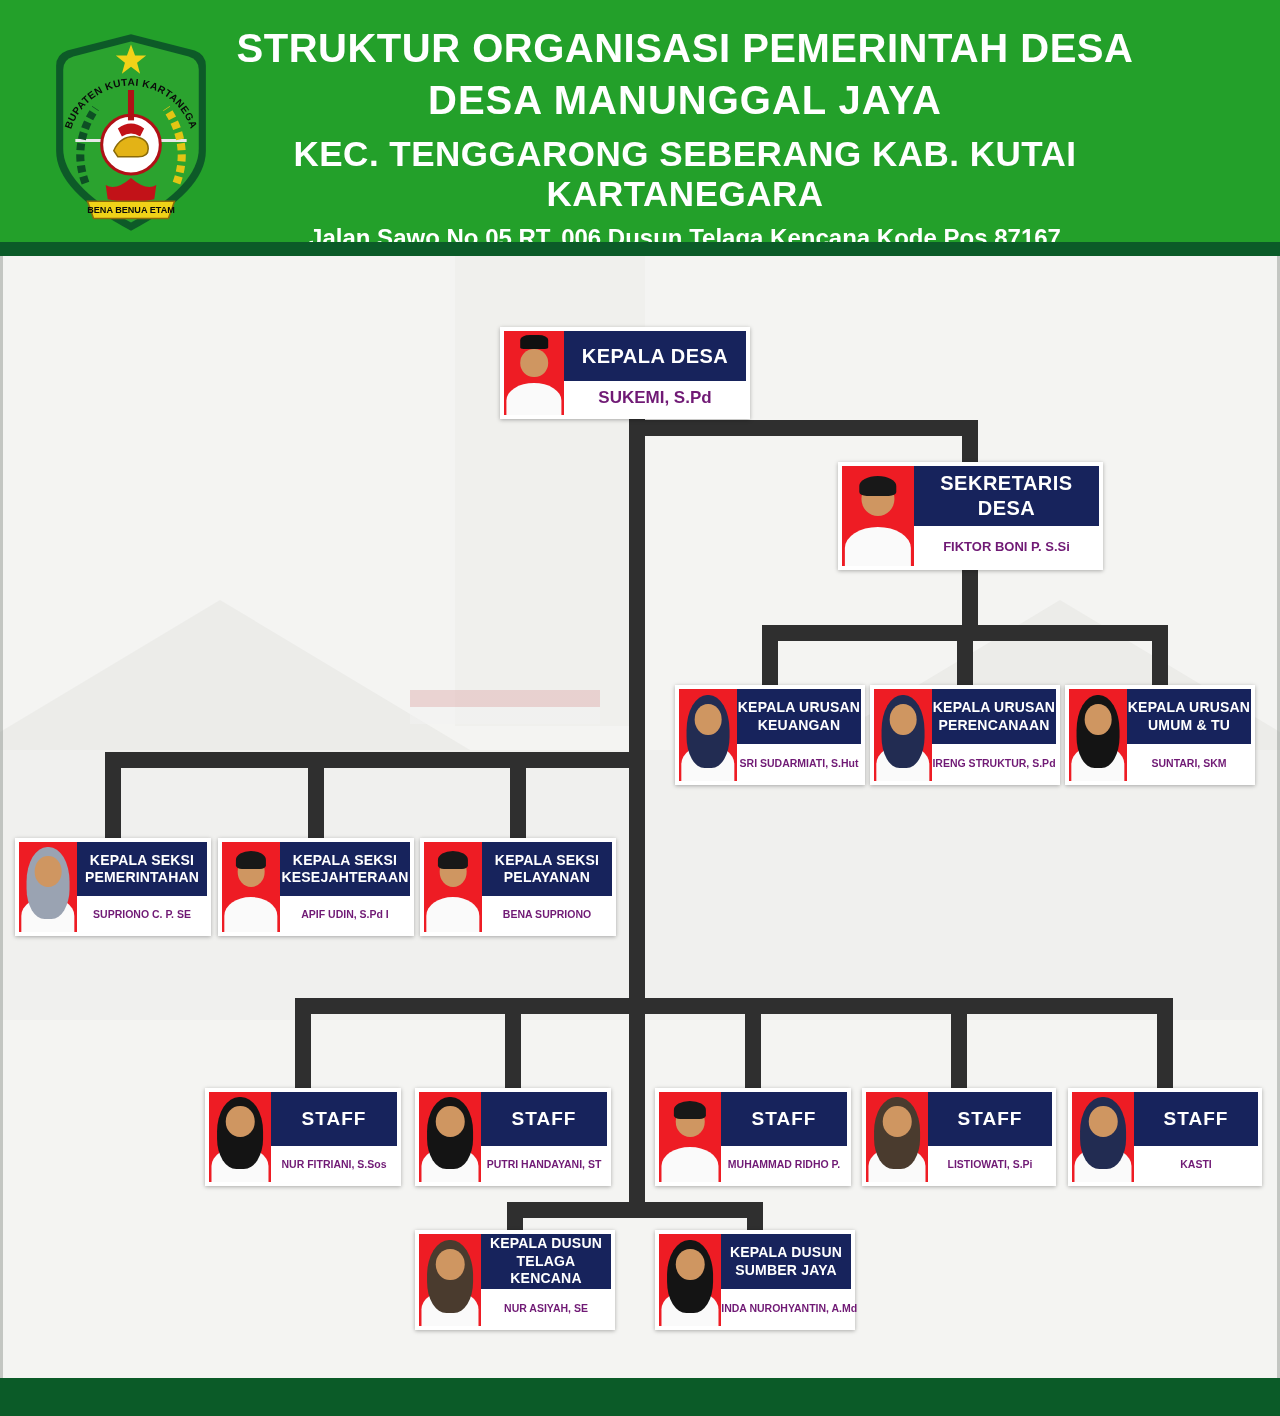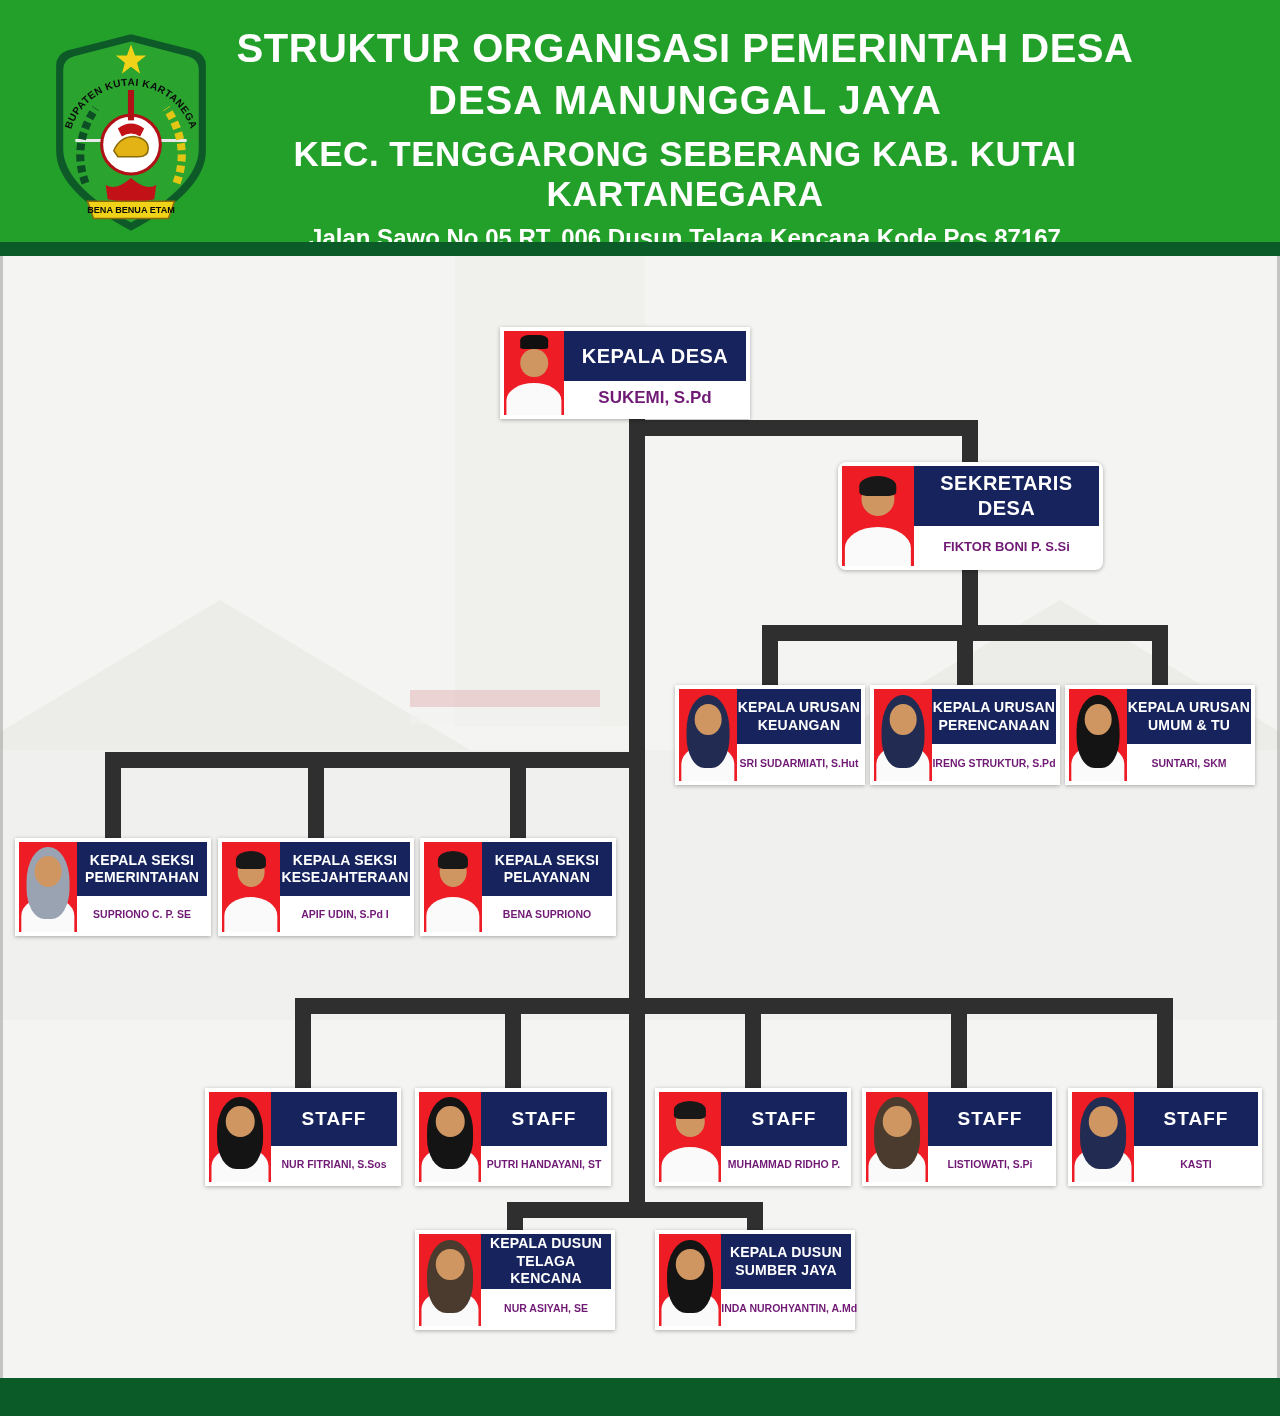--- a/index.html
+++ b/index.html
@@ -135,21 +135,21 @@
     <div class="panel">
       <div class="band-title t-lg">
           <span>KEPALA DESA</span>
         </div>
       <div class="band-name n-lg">
           <span>SUKEMI, S.Pd</span>
         </div>
     </div>
   </div>
 
-  <div class="card" style="left:838px;top:462px;width:265px;height:108px;border-radius:8px;">
+  <div class="card" style="left:838px;top:462px;width:265px;height:108px;">
     <div class="photo v-man" style="width:72px;">
       <span class="p-body"></span>
         <span class="p-wrap"></span>
         <span class="p-face"></span>
     </div>
     <div class="panel">
       <div class="band-title t-lg">
           <span>SEKRETARIS DESA</span>
         </div>
       <div class="band-name n-md">

